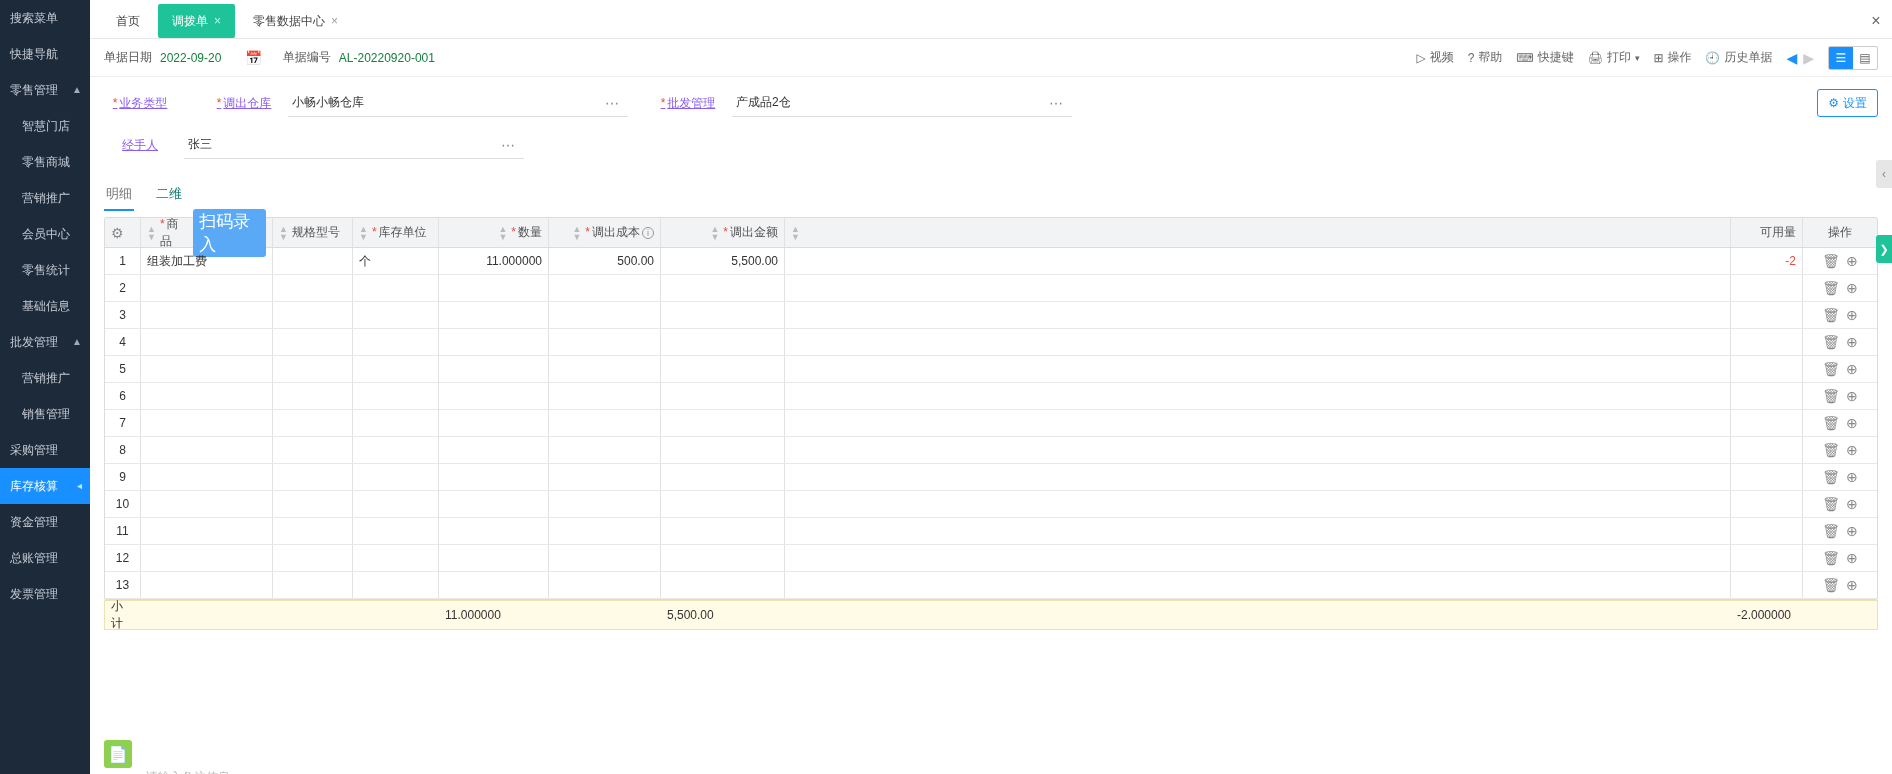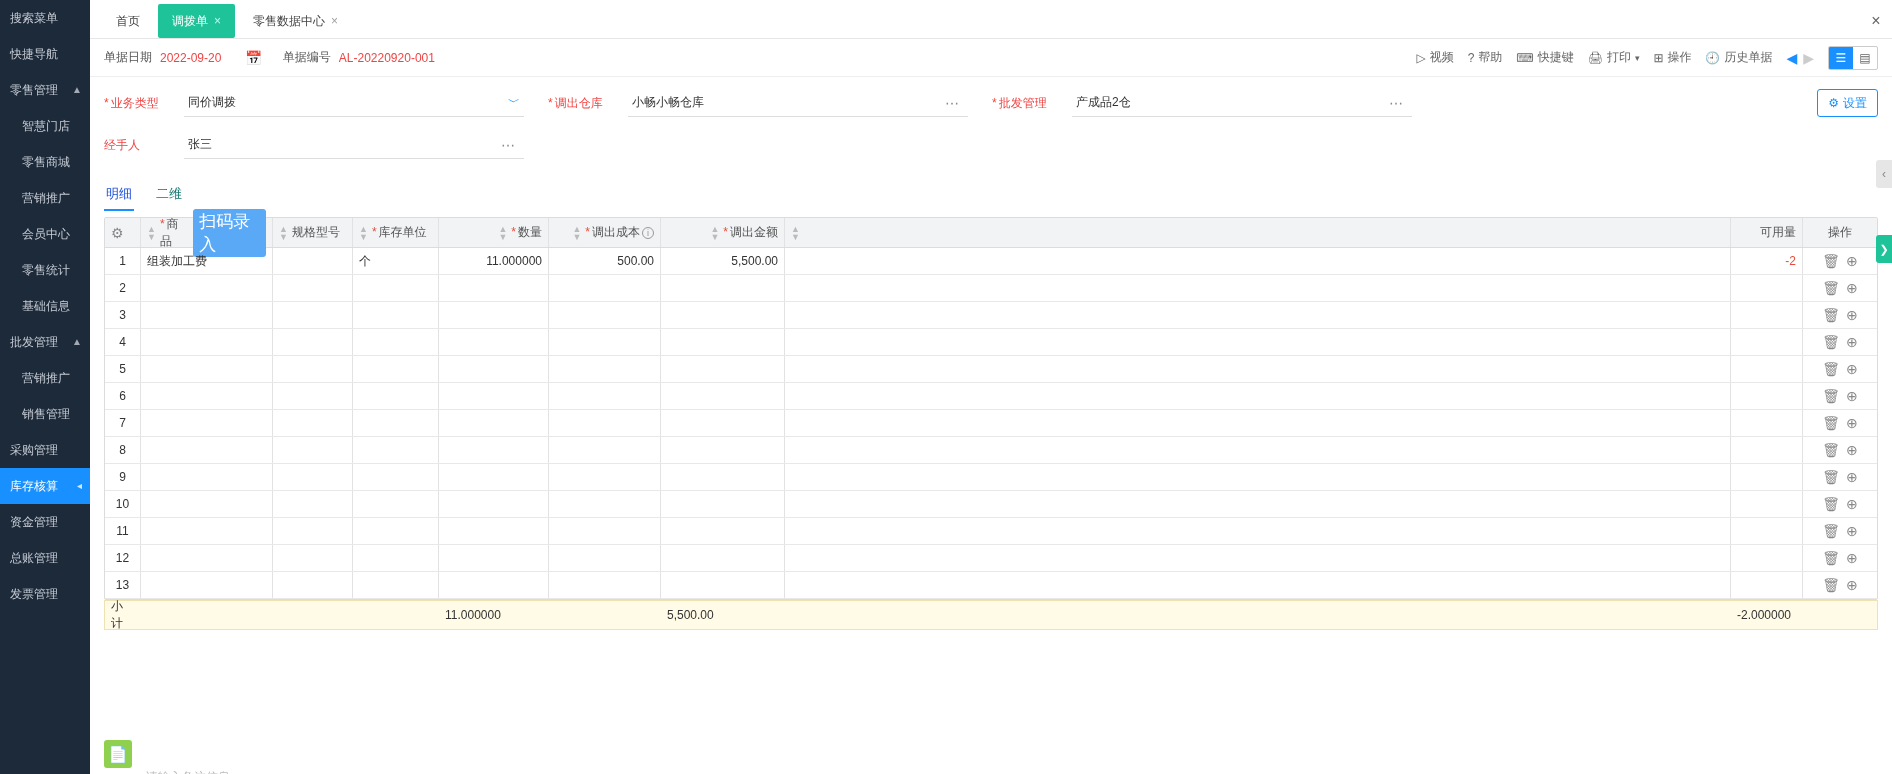--- a/index.html
+++ b/index.html
@@ -11,41 +11,41 @@
 .side-item.active { background:#1890ff; color:#fff; }
 .chev { font-size:10px; opacity:.8; }
 .main { position:absolute; left:90px; top:4px; right:0; height:774px; }
 .tabs { height:35px; border-bottom:1px solid #e6e6e6; display:flex; align-items:center; padding-left:12px; gap:4px; }
 .tab { height:34px; line-height:34px; padding:0 14px; font-size:12px; color:#444; cursor:pointer; display:flex; align-items:center; gap:6px; }
 .tab.active { background:#1fc39a; color:#fff; border-radius:2px; }
 .tab .x { font-size:12px; opacity:.8; cursor:pointer; }
 .close-all { position:absolute; right:0; top:0; width:32px; height:34px; display:flex; align-items:center; justify-content:center; cursor:pointer; color:#666; font-size:16px; }
 .header-row { height:38px; display:flex; align-items:center; padding:0 14px; border-bottom:1px solid #eee; font-size:12px; color:#555; }
 .hdr-left { display:flex; align-items:center; gap:8px; }
-.hdr-val { color:#ef4444; margin-right:16px; }
+.hdr-val { color:#15803d; margin-right:16px; }
 .hdr-actions { margin-left:auto; display:flex; align-items:center; gap:14px; color:#666; }
 .hdr-btn { display:flex; align-items:center; gap:4px; cursor:pointer; font-size:12px; }
 .cal-icon { color:#1890ff; font-size:14px; }
 .pager { display:flex; align-items:center; gap:6px; }
 .pager span.pbtn { color:#1890ff; cursor:pointer; font-size:14px; }
 .viewtoggle { display:flex; border:1px solid #ccc; border-radius:2px; overflow:hidden; }
 .viewtoggle span { width:24px; height:22px; display:flex; align-items:center; justify-content:center; cursor:pointer; font-size:12px; }
 .viewtoggle span.on { background:#1890ff; color:#fff; }
 .form-area { padding:12px 14px 0; }
 .form-row { display:flex; gap:24px; margin-bottom:14px; }
 .field { display:flex; align-items:center; }
-.field .lbl { width:80px; text-align:left; color:#ef4444; font-size:12px; padding-right:8px; white-space:nowrap; }
+.field .lbl { width:80px; text-align:center; color:#8b5cf6; font-size:12px; padding-right:8px; white-space:nowrap;text-decoration:underline; }
 .req::before { content:"*"; color:#e74c3c; margin-right:2px; }
 .field .ctl { height:28px; border-bottom:1px solid #ddd; padding:0 4px; display:flex; align-items:center; justify-content:space-between; color:#333; }
 .field .ctl .dd { color:#1890ff; font-size:12px; cursor:pointer; }
 .field .ctl .dots { color:#888; letter-spacing:1px; cursor:pointer; font-size:14px; padding:0 4px; }
 .settings-btn { margin-left:auto; border:1px solid #1890ff; color:#1890ff; padding:4px 10px; border-radius:3px; cursor:pointer; display:flex; align-items:center; gap:4px; font-size:12px; }
 .subtabs { display:flex; gap:20px; padding:6px 14px 0; }
 .subtab { padding:6px 2px; font-size:13px; color:#0f766e; cursor:pointer; border-bottom:2px solid transparent; }
-.subtab.active { color:#1d4ed8; border-bottom-color:#1890ff; }
+.subtab.active { color:#737373; border-bottom-color:#1890ff; }
 .table-wrap { margin:6px 14px 0; border:1px solid #dcdcdc; border-radius:2px; }
 .thead { display:flex; background:#f1f3f5; border-bottom:1px solid #dcdcdc; height:30px; }
 .cell { display:flex; align-items:center; padding:0 6px; border-right:1px solid #e2e2e2; font-size:12px; color:#555; position:relative; }
 .cell:last-child { border-right:none; }
 .thead .cell { justify-content:flex-start; }
 .thead .cell.right { justify-content:flex-end; }
 .sort { color:#bbb; font-size:9px; line-height:8px; margin-right:4px; display:flex; flex-direction:column; }
 .tag { background:#5aa9f7; color:#fff; border-radius:3px; padding:1px 6px; font-size:17px; margin-left:6px; cursor:pointer; }
 .info { display:inline-block; width:12px; height:12px; border:1px solid #999; border-radius:50%; font-size:9px; line-height:10px; text-align:center; color:#999; margin-left:2px; }
 .trow { display:flex; height:27px; border-bottom:1px solid #e8e8e8; }
@@ -155,24 +155,20 @@
         <span class="on">☰</span>
         <span>▤</span>
       </div>
     </div>
   </div>
 
   <div class="form-area">
     <div class="form-row">
       <div class="field">
         <span class="lbl req">业务类型</span>
-        <div class="ctl" style="width:340px">
-          <span>同价调拨</span>
-          <span class="dd">﹀</span>
-        </div>
       </div>
       <div class="field">
         <span class="lbl req">调出仓库</span>
         <div class="ctl" style="width:340px">
           <span>小畅小畅仓库</span>
           <span class="dots">⋯</span>
         </div>
       </div>
       <div class="field">
         <span class="lbl req">批发管理</span>

